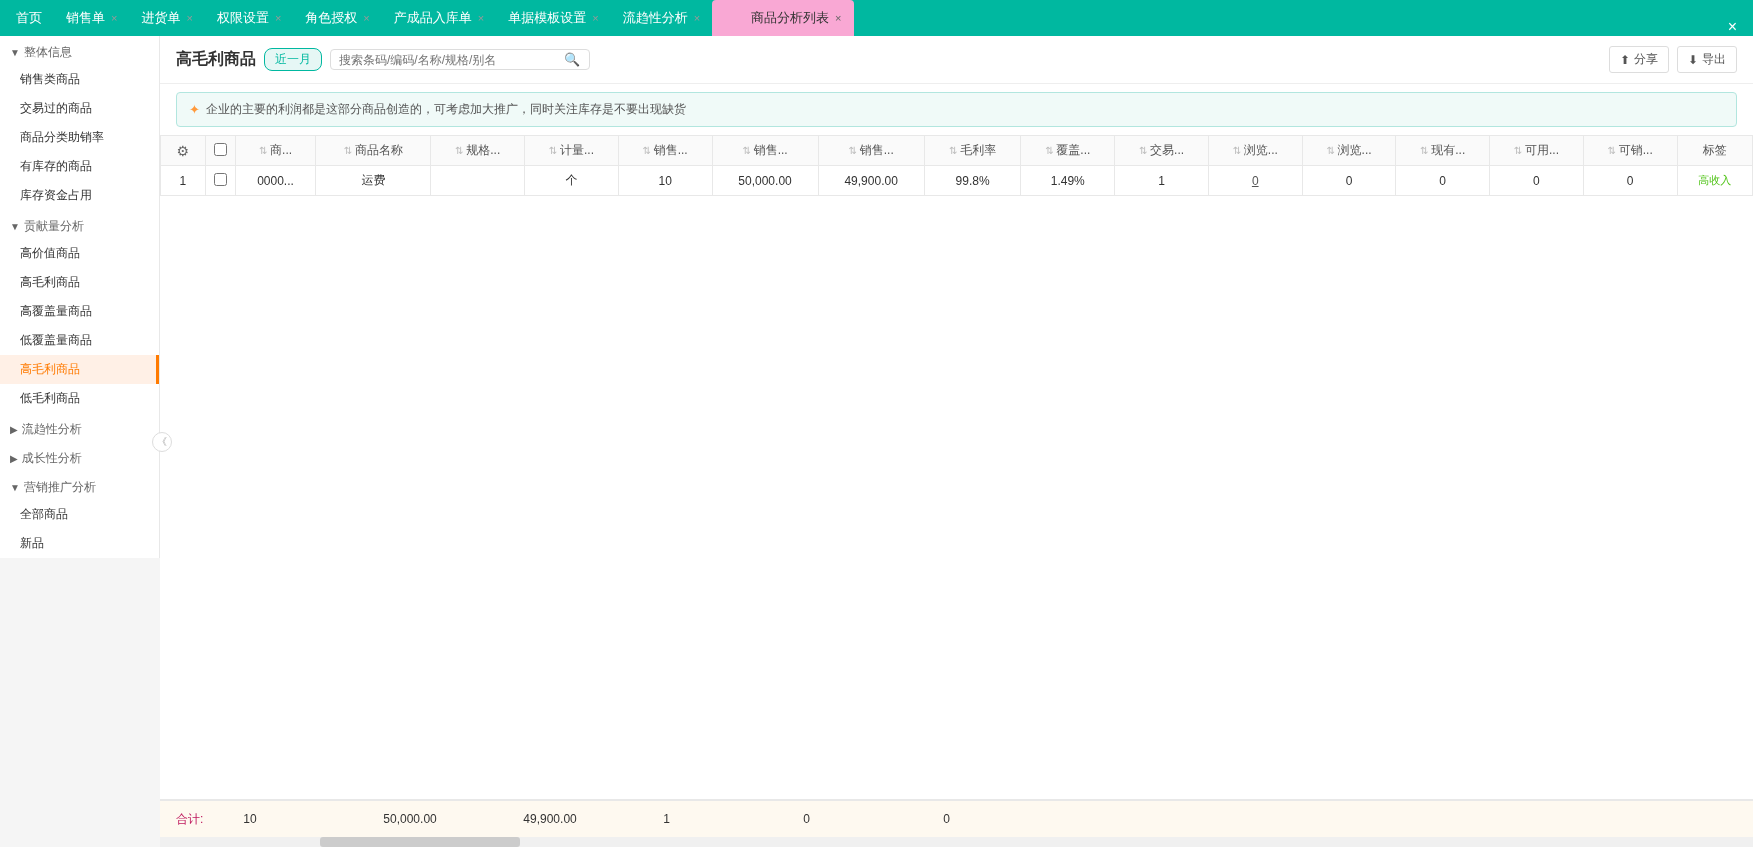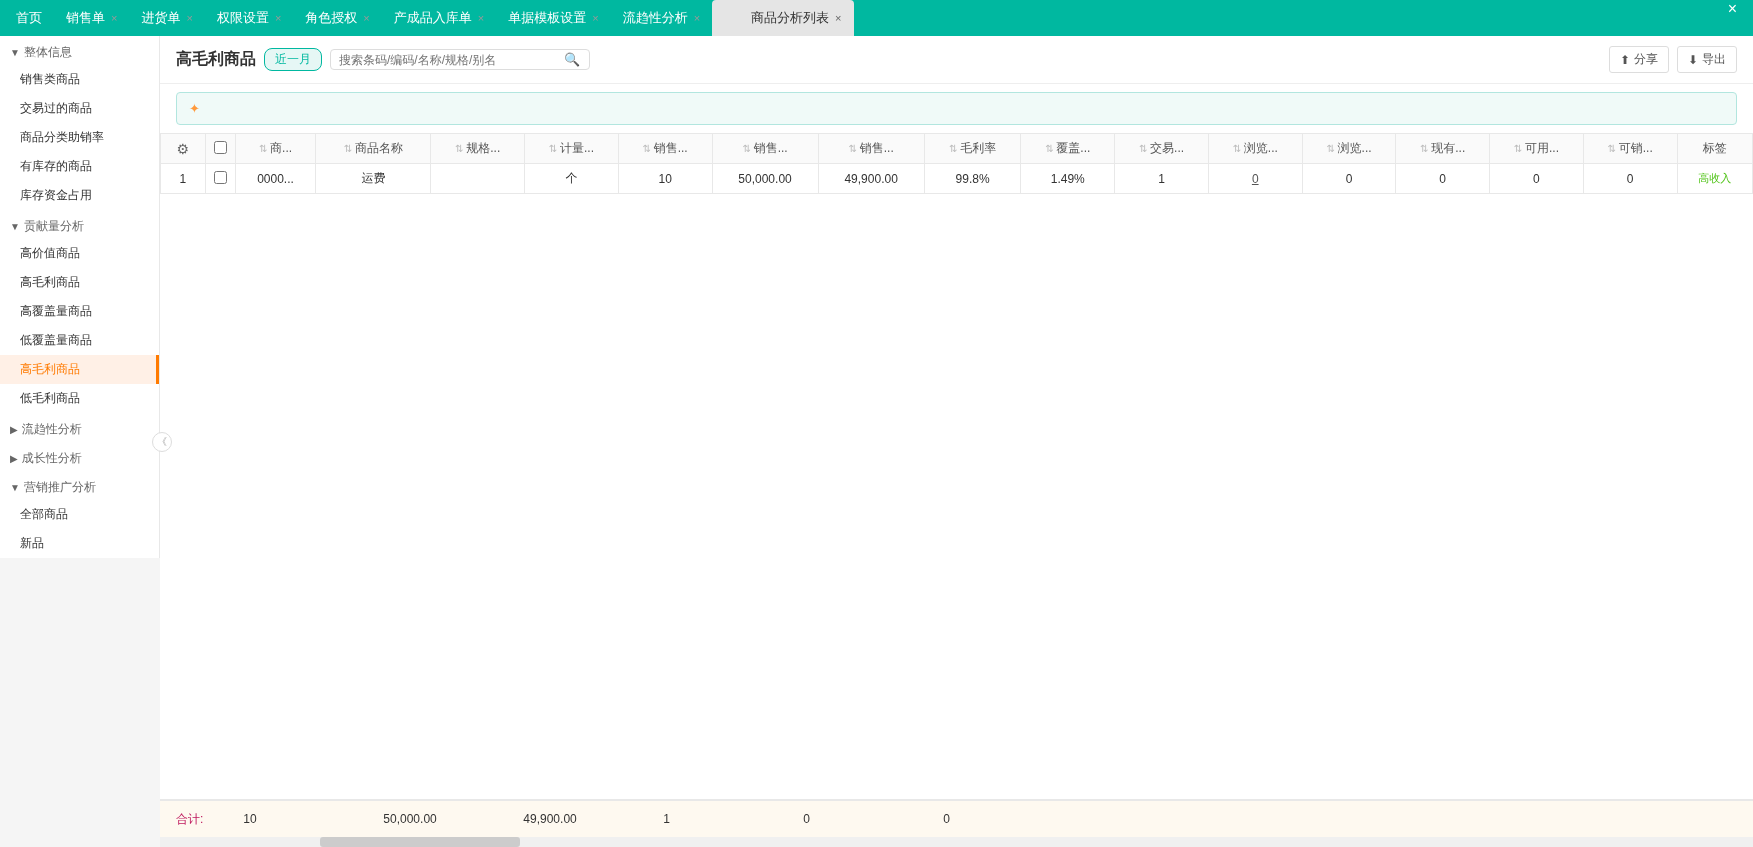--- a/index.html
+++ b/index.html
@@ -2,37 +2,37 @@
 <html><head>
   <meta charset="utf-8">
   <style>
     * { box-sizing: border-box; margin: 0; padding: 0; }
     body { font-family: 'Microsoft YaHei', Arial, sans-serif; font-size: 12px; background: #f5f5f5; color: #333; overflow: hidden; }
 
     
     .top-nav {
       background: #00b8a0;
       display: flex;
-      align-items: flex-start;
+      align-items: flex-end;
       height: 36px;
       padding: 0 4px;
       color: #fff;
     }
     .top-nav .nav-item {
       padding: 0 12px;
       height: 36px;
       display: flex;
       align-items: center;
       cursor: pointer;
       white-space: nowrap;
       font-size: 13px;
       position: relative;
     }
     .top-nav .nav-item.active {
-      background: #e5e5e5;
+      background: #f9a8d4;
       color: #333;
       border-radius: 4px 4px 0 0;
       padding-left: 39px;
     }
     .top-nav .nav-item .close-x {
       margin-left: 6px;
       font-size: 11px;
       color: #999;
       cursor: pointer;
     }
@@ -390,20 +390,21 @@
         <span>分享</span>
       </div>
       <div class="action-btn">
         <span>⬇</span>
         <span>导出</span>
       </div>
     </div>
 
     <div class="info-bar">
       <span class="tip-icon">✦</span>
+      <span>企业的主要的利润都是这部分商品创造的，可考虑加大推广，同时关注库存是不要出现缺货</span>
     </div>
 
     <div class="table-wrapper">
       <table>
         <thead>
           <tr>
             <th><span class="settings-icon">⚙</span></th>
             <th class="checkbox-cell"><input type="checkbox" style=""></th>
             <th class="col-sortable"><span>商...</span></th>
             <th class="col-sortable"><span>商品名称</span></th>

